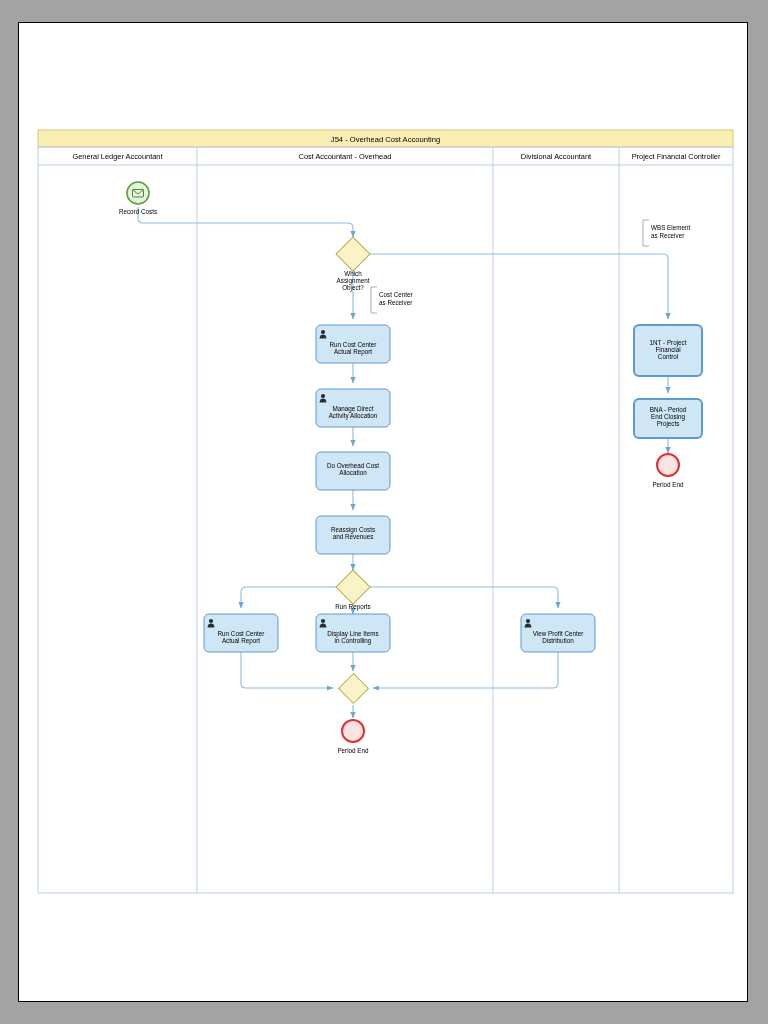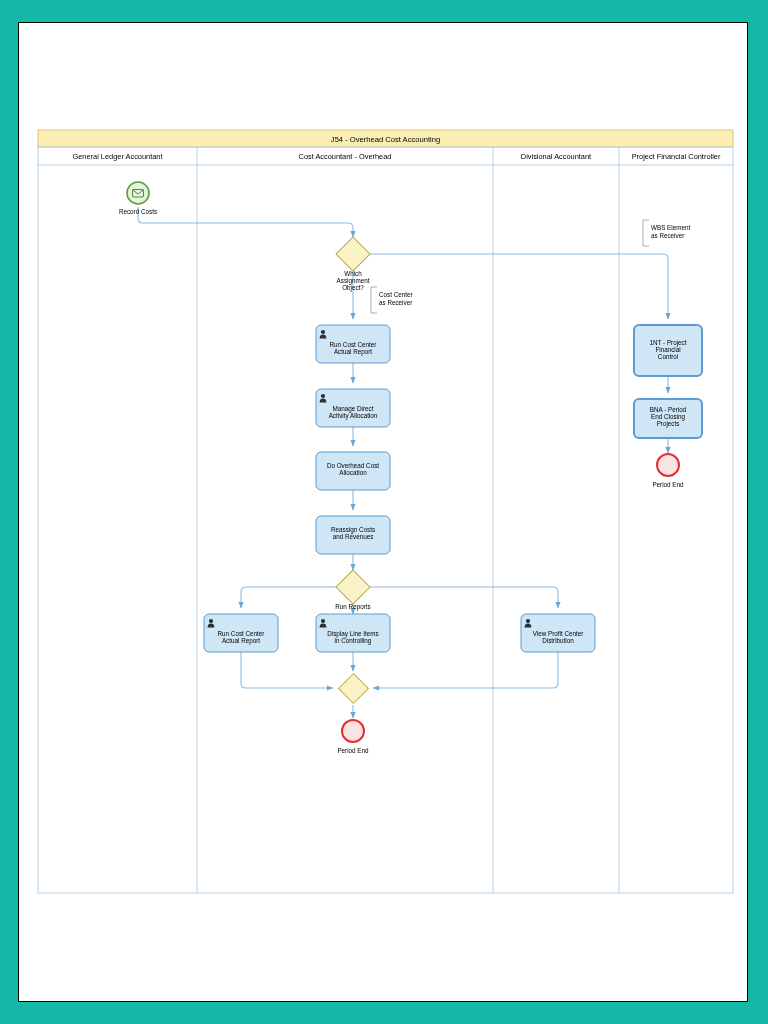--- a/index.html
+++ b/index.html
@@ -5,21 +5,21 @@
   html, body {
     margin: 0;
     padding: 0;
     background: #ffffff;
     font-family: "Liberation Sans", sans-serif;
   }
   #page {
     position: relative;
     width: 768px;
     height: 1024px;
-    background: #14b8a6;
+    background: #a3a3a3;
     overflow: hidden;
   }
   #sheet {
     position: absolute;
     left: 18px;
     top: 22px;
     width: 730px;
     height: 980px;
     background: #ffffff;
     border: 1.5px solid #000000;

